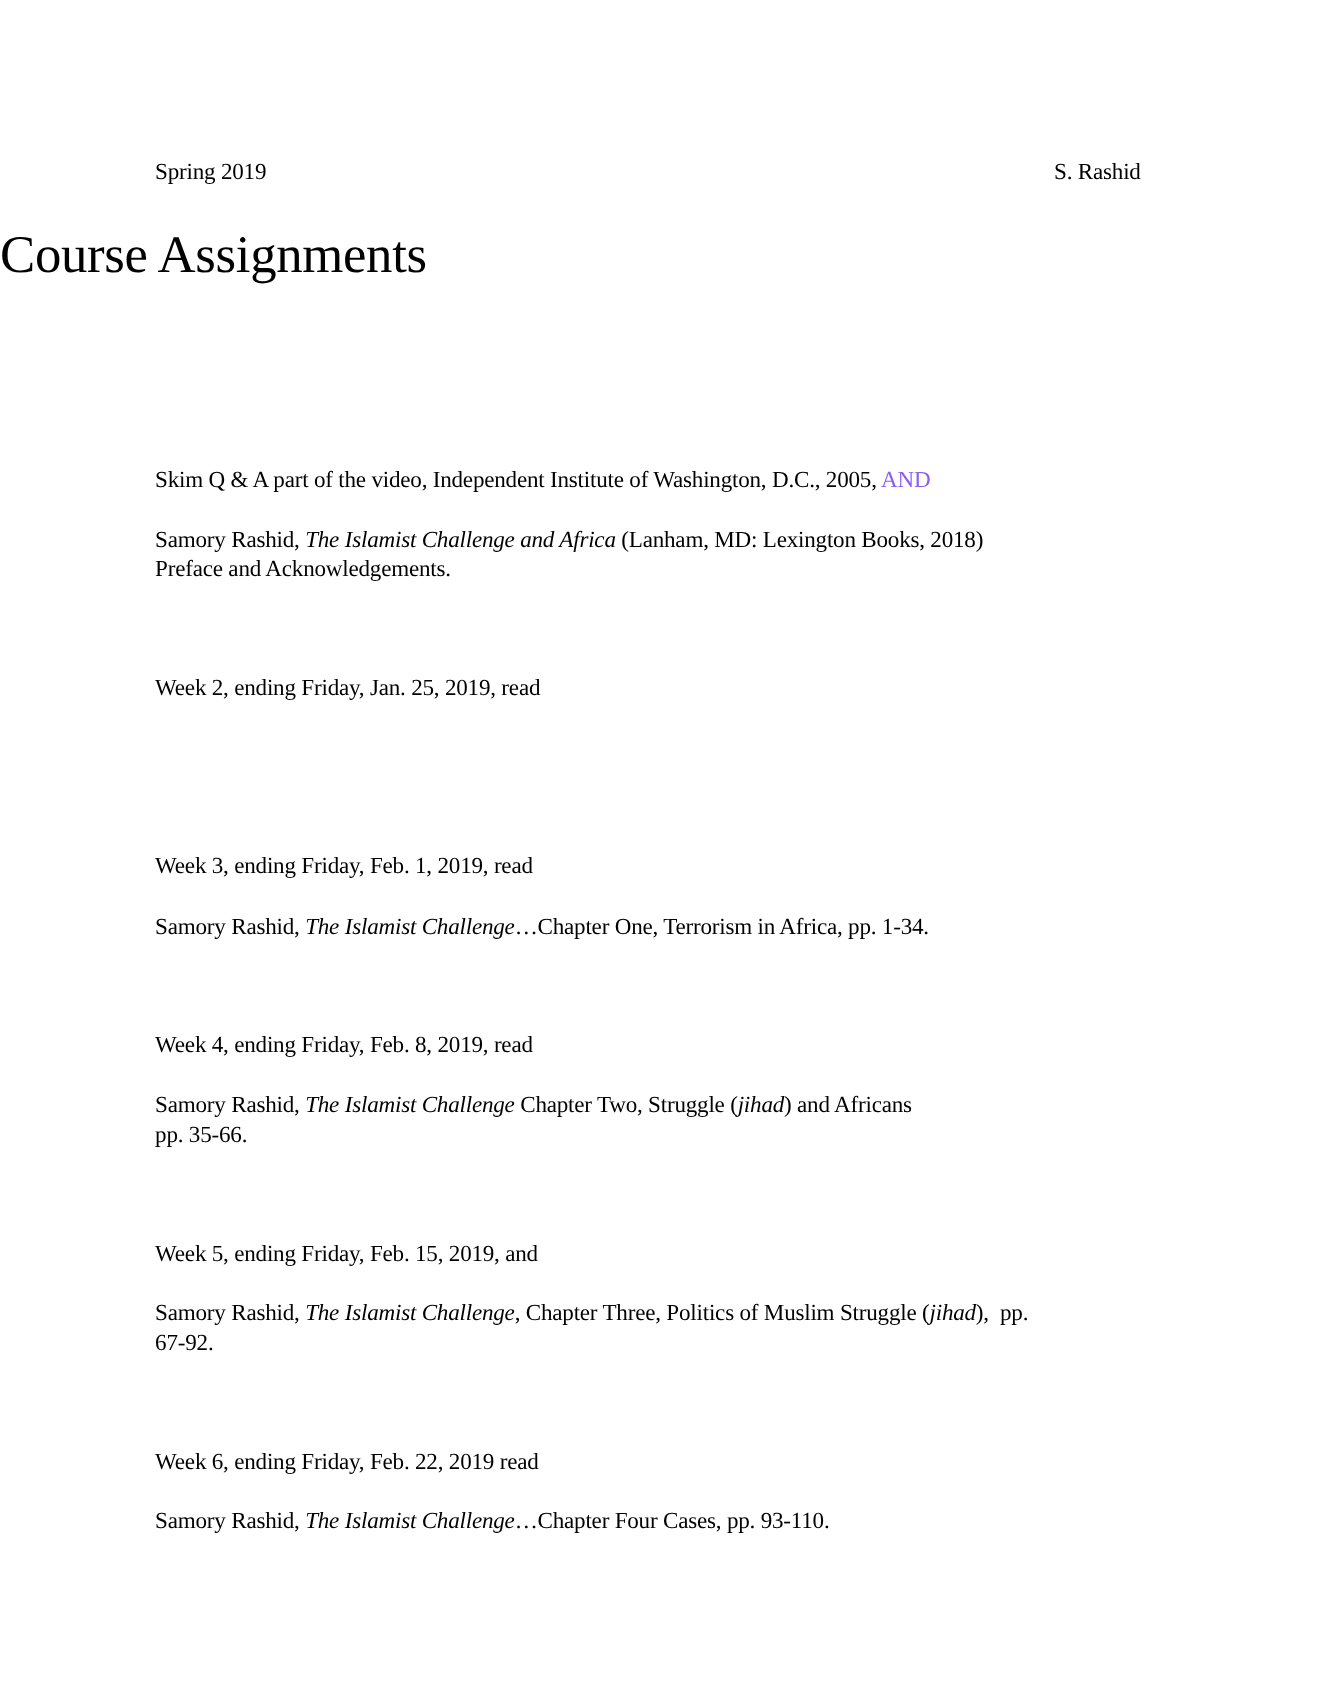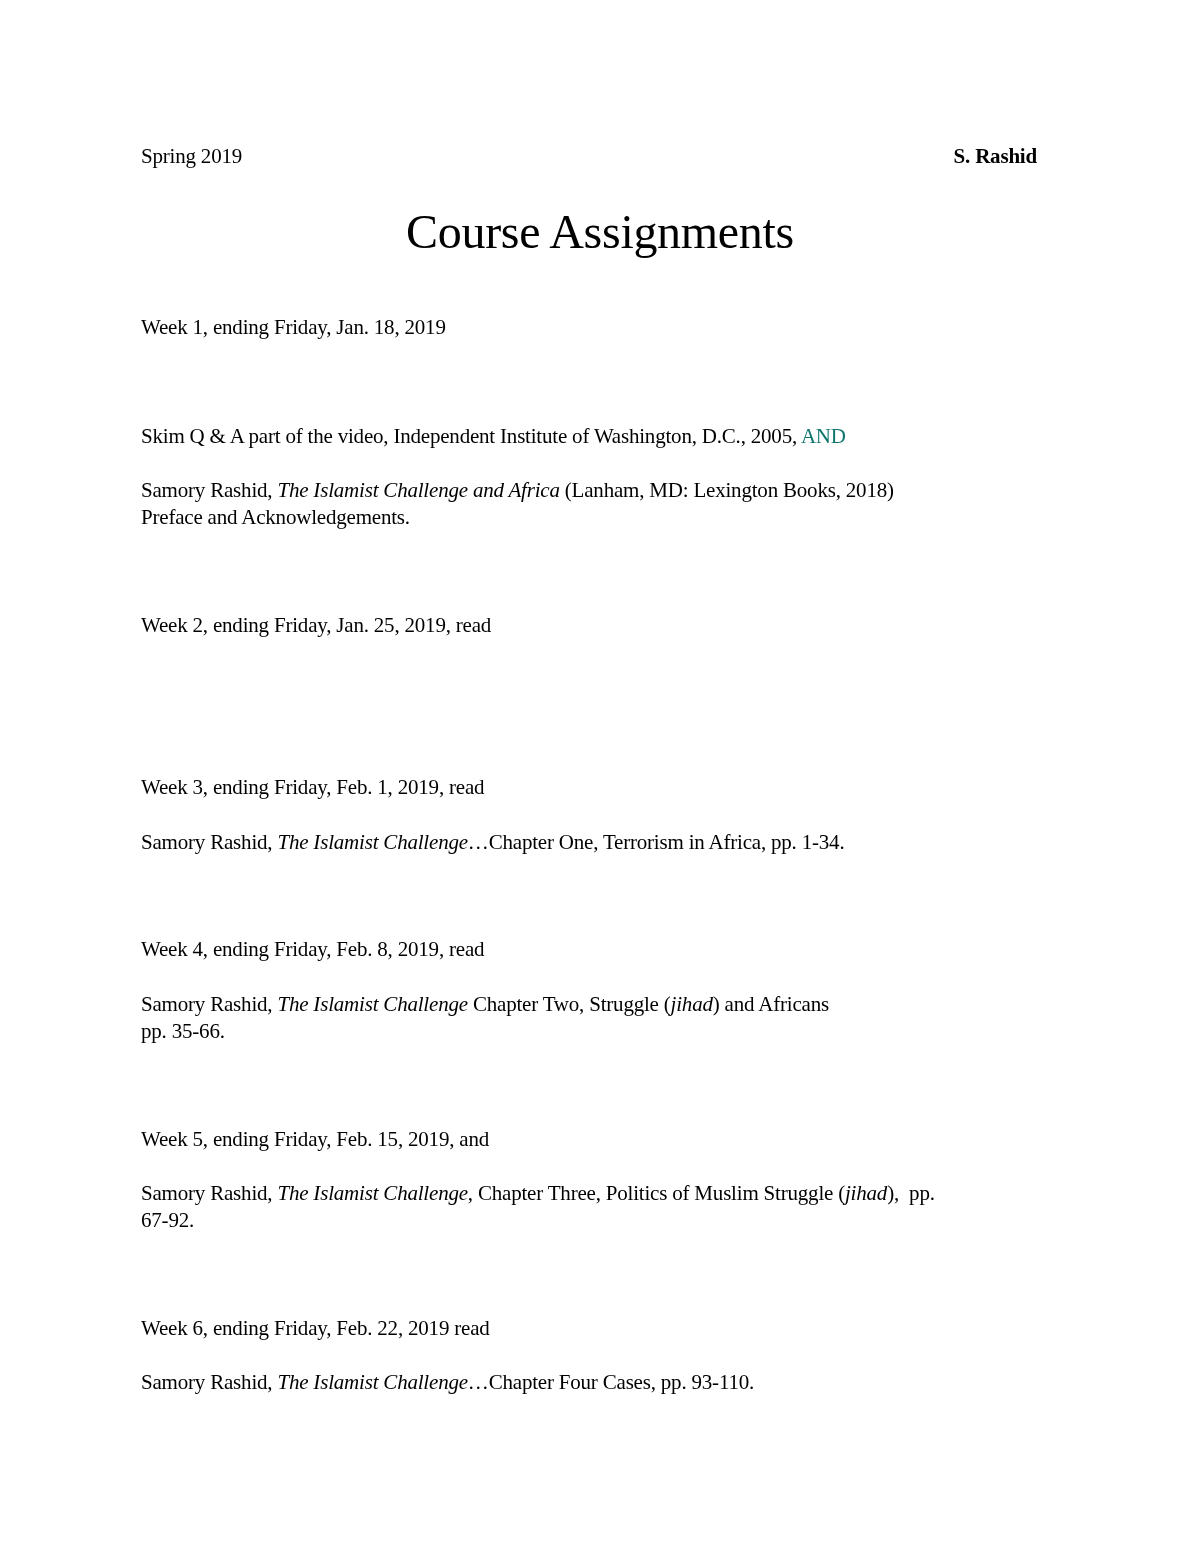--- a/index.html
+++ b/index.html
@@ -6,39 +6,38 @@
     body {
       width: 1200px; height: 1553px; position: relative; overflow: hidden;
       font-family: "Liberation Serif", "DejaVu Serif", serif;
       color: #000000;
     }
     .page { position: absolute; left: 0; top: 0; width: 1200px; height: 1553px; }
     .line {
       position: absolute; left: 141px; font-size: 21px; line-height: 28px;
       white-space: nowrap; letter-spacing: -0.2px;
     }
-    .right { left: auto; right: 163px; font-weight: bold; }
+    .right { left: auto; right: 163px; }
     .title {
-      position: absolute; left: 0; width: 1200px; text-align: center;
+      position: absolute; left: 0; width: 1200px; 
       top: 200px; font-size: 48px; line-height: 64px; letter-spacing: -0.3px;
     }
     em { font-style: italic; }
-    .red { color: #0f766e; }
+    .red { color: #8b5cf6; }
   </style>
 </head>
 <body>
 
 <div class="page">
 
   <div class="line" style="top:142px">Spring 2019</div>
   <div class="line right" style="top:142px">S. Rashid</div>
 
   <div class="title">Course Assignments</div>
 
-  <div class="line" style="top:313px">Week 1, ending Friday, Jan. 18, 2019</div>
   <div class="line" style="top:422px">
     <span>Skim Q &amp; A part of the video, Independent Institute of Washington, D.C., 2005, </span><span class="red">AND</span>
   </div>
   <div class="line" style="top:476px">
     <span>Samory Rashid, </span><em>The Islamist Challenge and Africa</em><span> (Lanham, MD: Lexington Books, 2018)</span>
   </div>
   <div class="line" style="top:503px">Preface and Acknowledgements.</div>
 
   <div class="line" style="top:611px">Week 2, ending Friday, Jan. 25, 2019, read</div>
 

